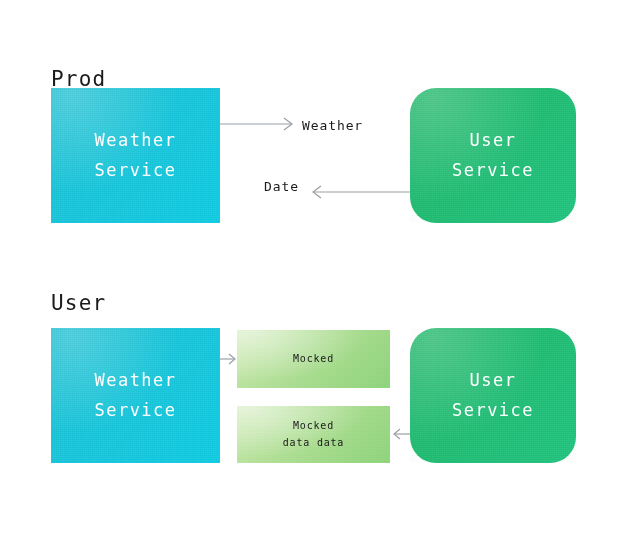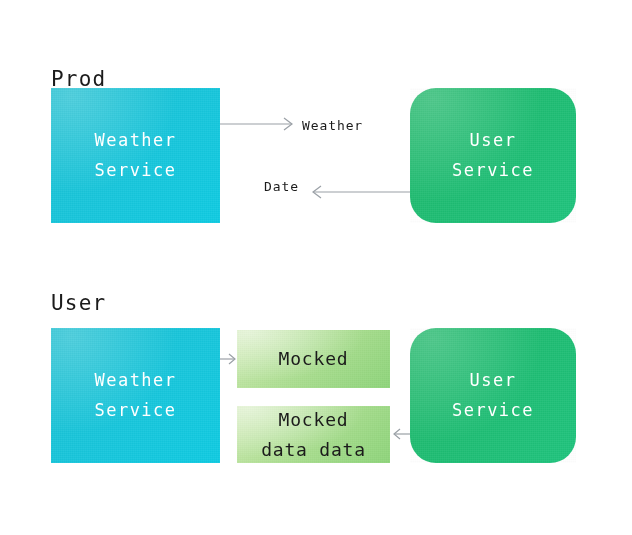--- a/index.html
+++ b/index.html
@@ -87,21 +87,21 @@
 
   
   .mock-box {
     position: absolute;
     display: flex;
     flex-direction: column;
     align-items: center;
     justify-content: center;
     color: #1b1b1b;
     font-family: "DejaVu Sans Mono", "Liberation Mono", monospace;
-    font-size: 18px;
+    font-size: 10px;
     letter-spacing: 0.8px;
     line-height: 1.62;
     text-align: center;
     white-space: pre;
     background:
       radial-gradient(130% 150% at 8% 4%, rgba(255,255,255,0.55) 0%, rgba(255,255,255,0.0) 58%),
       linear-gradient(135deg, #cdeab0 0%, #a8dd8e 55%, #8ed47b 100%);
   }
   .mock-box::after { opacity: 0.16; }
   #mock-weather { left: 237px; top: 330px; width: 153px; height: 58px; }

